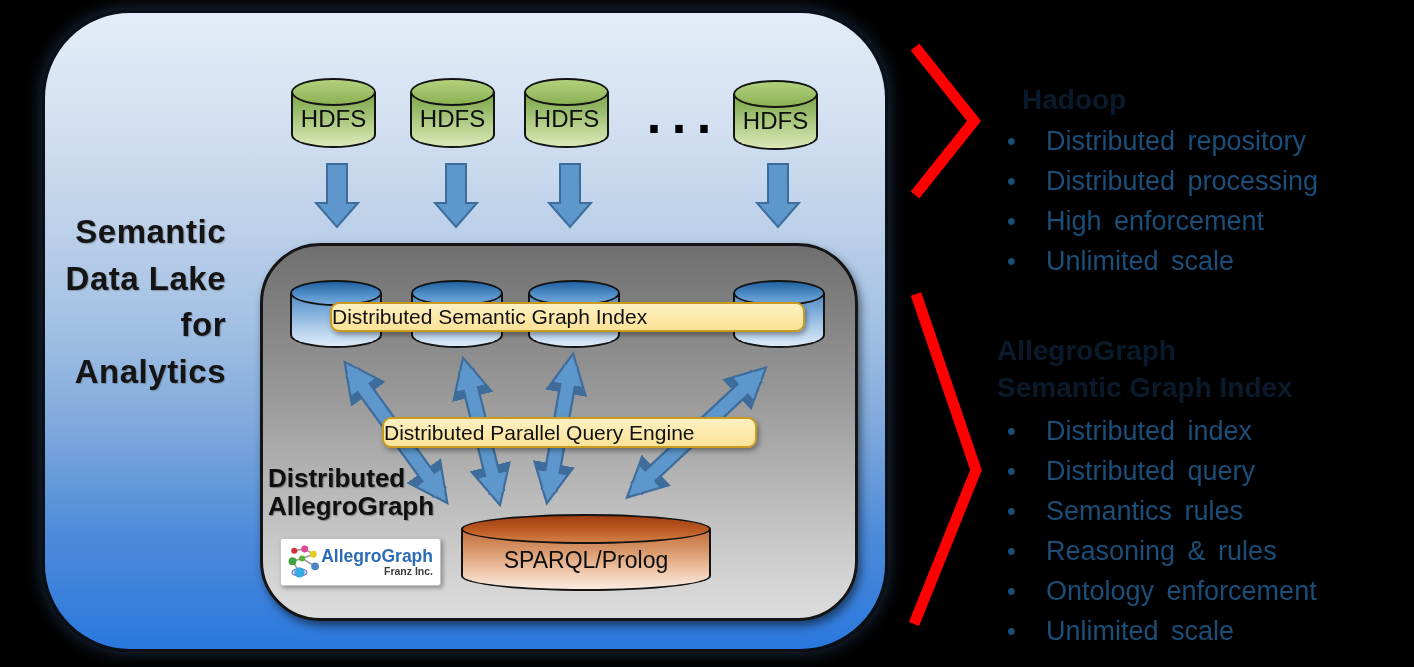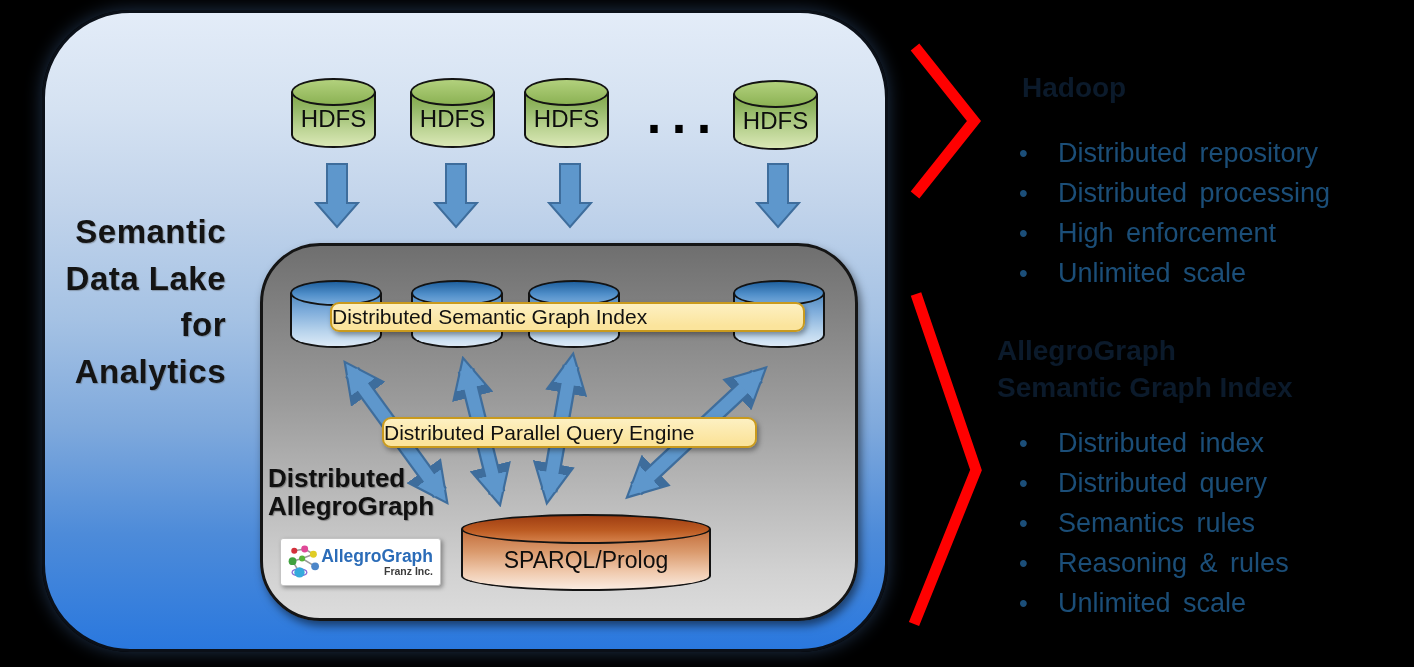--- a/index.html
+++ b/index.html
@@ -67,23 +67,23 @@
     background:#fff; border:1px solid #c4c4c4; border-radius:3px; box-sizing:border-box;
     display:flex; align-items:center; padding:2px 7px 2px 2px; box-shadow:2px 2px 4px rgba(0,0,0,.35); }
   .logo .txt { flex:1; display:flex; flex-direction:column; align-items:flex-end; justify-content:center; line-height:1.05; }
   .logo .name { font-size:17.5px; font-weight:bold; color:#2B6CB8; }
   .logo .co { font-size:10.5px; font-weight:bold; color:#3c3c3c; }
 
   svg.overlay { position:absolute; left:0; top:0; z-index:3; pointer-events:none; }
 
   
   .rp-heading { position:absolute; z-index:2; color:var(--heading,#0B1A2B); font-weight:bold; }
-  #rp-h1 { left:1022px; top:72px; font-size:28px; }
+  #rp-h1 { left:1022px; top:84px; font-size:28px; }
   #rp-h2 { left:997px; top:332px; font-size:28px; line-height:37px; }
-  .rp-list { position:absolute; z-index:2; margin:16px; padding:0; list-style:none;
+  .rp-list { position:absolute; z-index:2; margin:4px; padding:0; list-style:none;
     color:var(--bullet_text,#1B4E78); font-size:27px; word-spacing:5px; }
   #rp-list1 { left:998px; top:117px; }
   #rp-list2 { left:998px; top:407px; }
   .rp-list li { height:40px; display:flex; align-items:center; }
   .rp-list li::before { content:"•"; font-size:25px; width:44px; padding-left:5px;
     box-sizing:border-box; flex:none; }
 </style>
 </head>
 <body>
 
@@ -231,16 +231,17 @@
 
   <div class="rp-heading" id="rp-h2">
     <div>AllegroGraph</div>
     <div>Semantic Graph Index</div>
   </div>
   <ul class="rp-list" id="rp-list2">
     <li>Distributed index</li>
     <li>Distributed query</li>
     <li>Semantics rules</li>
     <li>Reasoning &amp; rules</li>
+    <li>Ontology enforcement</li>
     <li>Unlimited scale</li>
   </ul>
 
 </div>
 
 </body></html>

